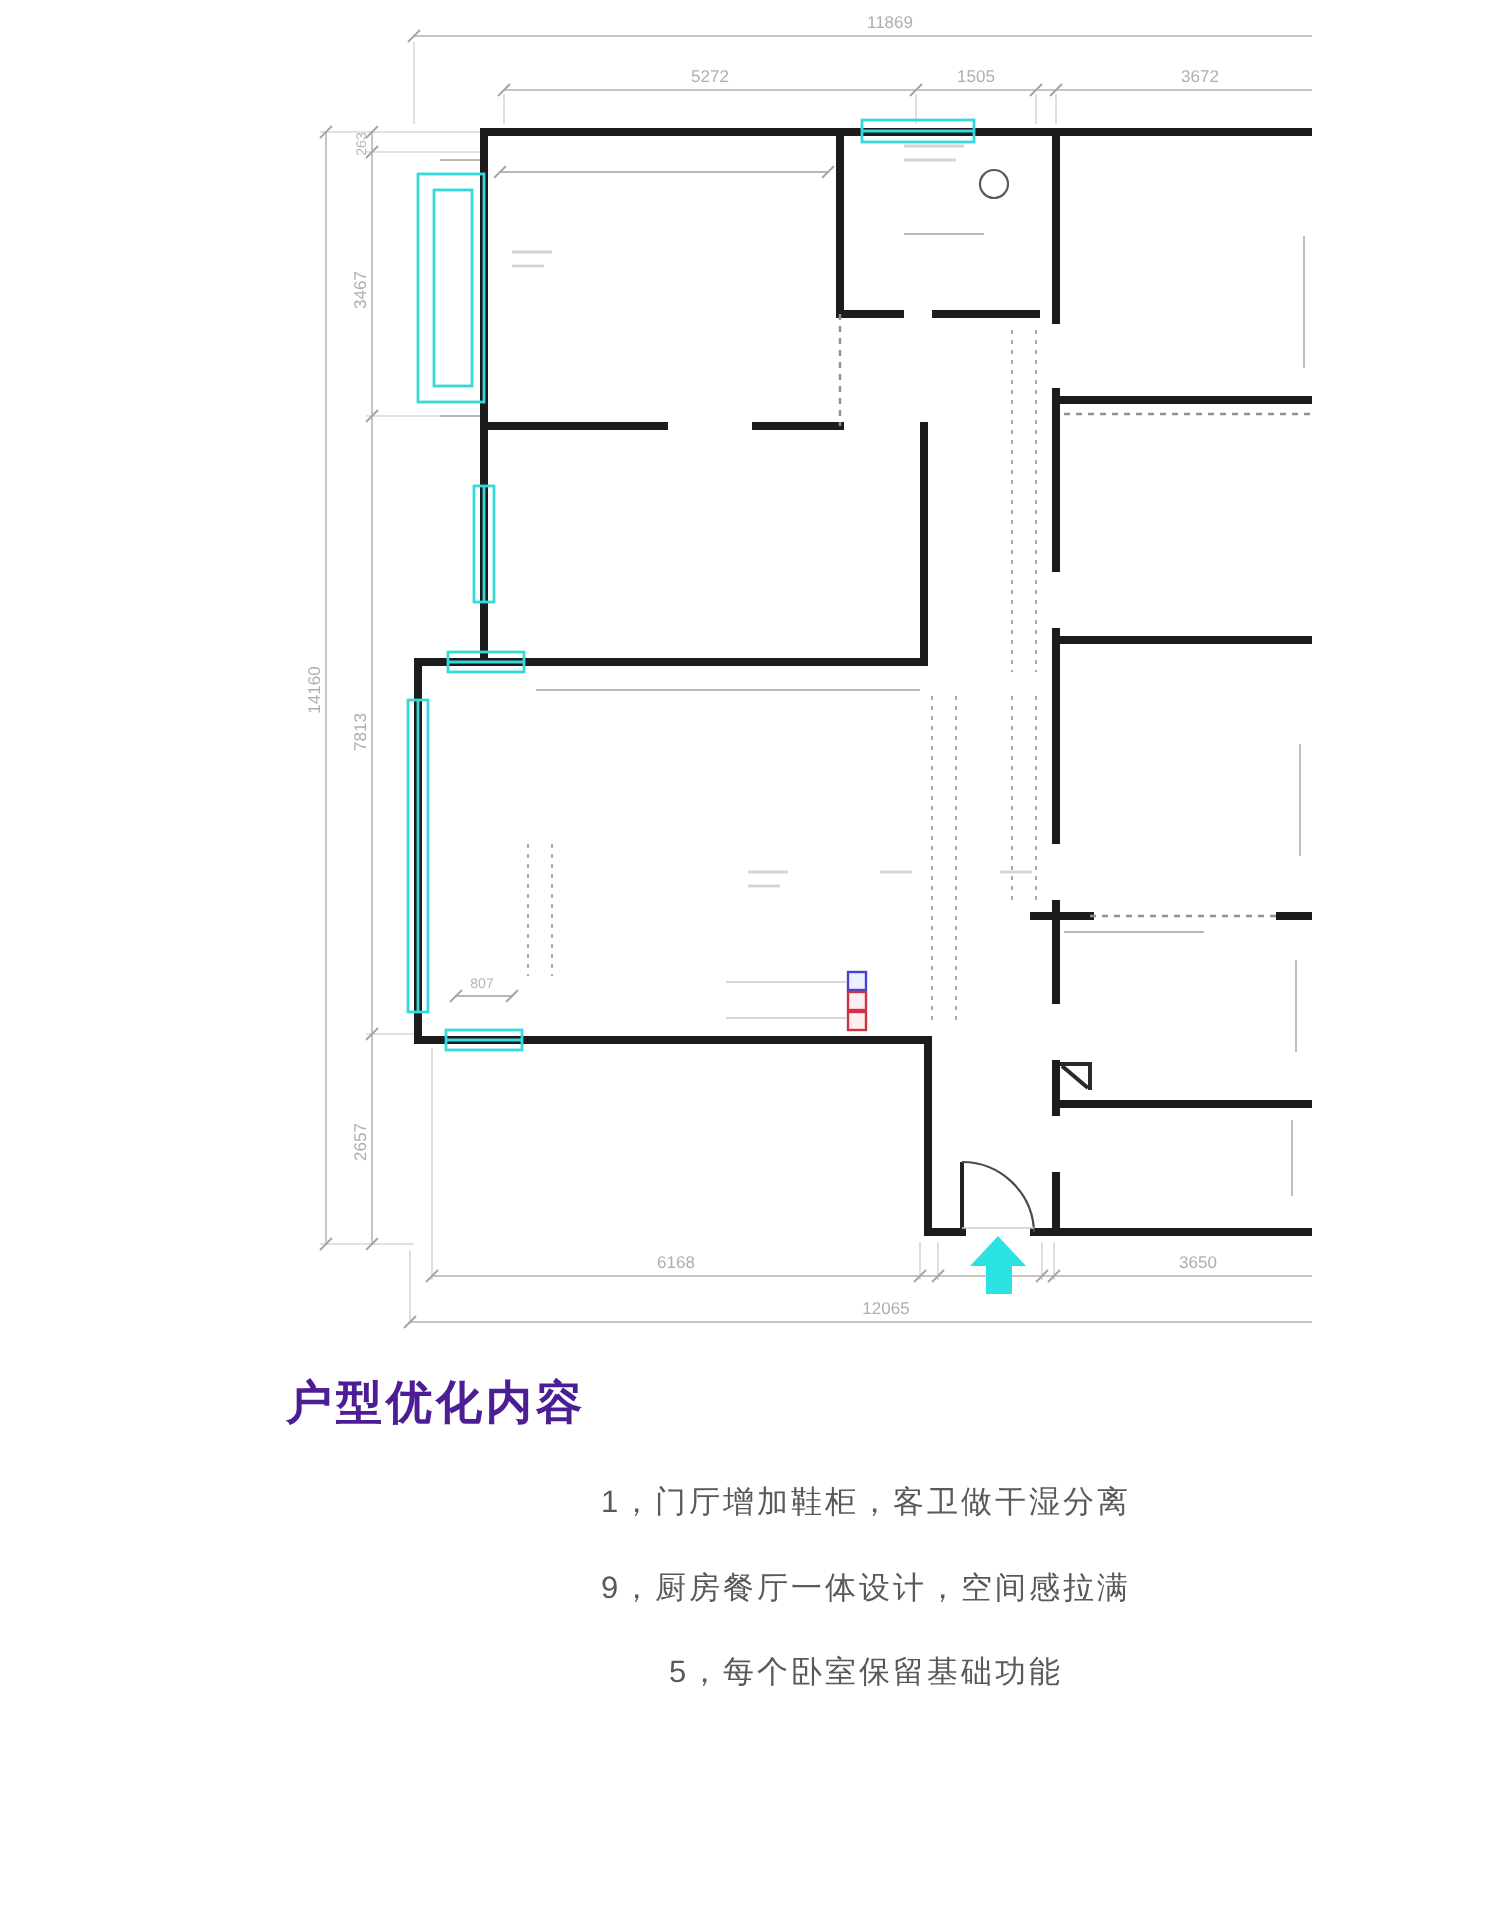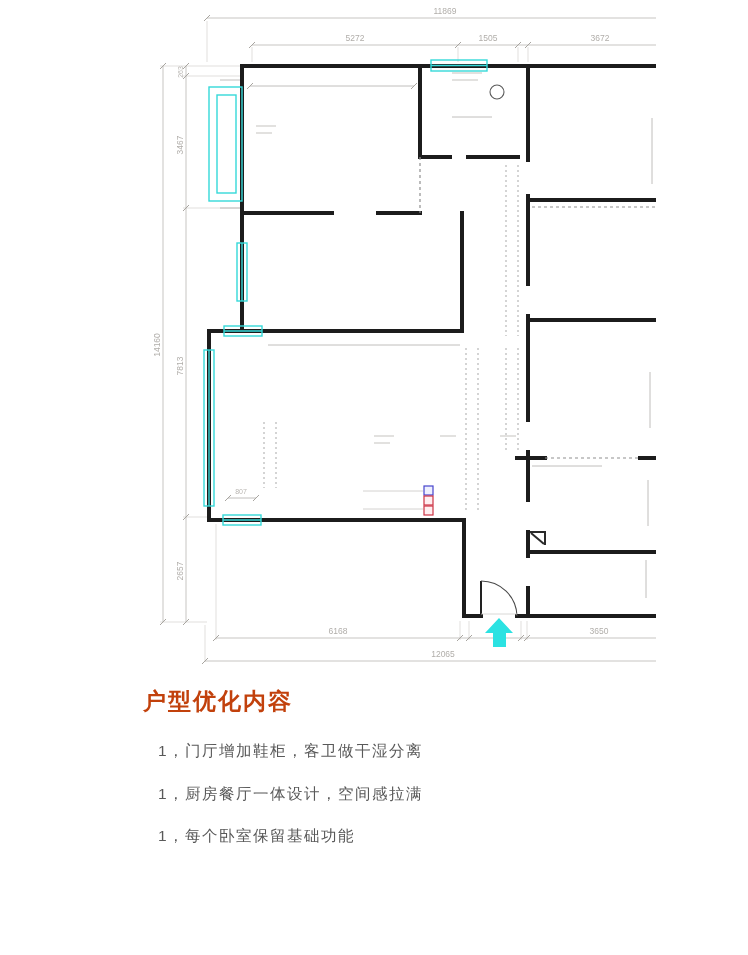--- a/index.html
+++ b/index.html
@@ -1,21 +1,21 @@
 <!DOCTYPE html>
 <html><head>
 <meta charset="utf-8">
 <style>
   html,body{margin:0;padding:0;background:#ffffff;}
   .sheet{position:relative;width:656px;height:955px;background:#fff;overflow:hidden;
          font-family:"Liberation Sans",sans-serif;}
   .plan-svg{position:absolute;left:0;top:0;}
   .notes{position:absolute;left:143px;top:686px;width:580px;color:#575757;}
-  .notes h1{margin:0 0 24px 0;font-size:23px;font-weight:700;color:#c2410c;letter-spacing:2px;}
-  .notes ul{list-style:none;margin:15px;padding:0;}
+  .notes h1{margin:0 0 24px 0;font-size:23px;font-weight:700;color:#4c1d95;letter-spacing:2px;}
+  .notes ul{list-style:none;margin:15px;padding:0;text-align:center;}
   .notes li{font-size:15.5px;letter-spacing:1.5px;margin-bottom:21.5px;color:#595959;}
   
   .wall{stroke:#1c1c1c;stroke-width:4;fill:none;stroke-linecap:square;}
   .wall-thin{stroke:#2a2a2a;stroke-width:2;fill:none;}
   .dashw{stroke:#8f8f8f;stroke-width:1.2;fill:none;stroke-dasharray:3 3;}
   .dashc{stroke:#a9a9a9;stroke-width:1;fill:none;stroke-dasharray:2 3;}
   .dim{stroke:#c7c5c2;stroke-width:1;fill:none;}
   .ext{stroke:#d9d7d4;stroke-width:0.8;fill:none;}
   .tick{stroke:#a8a5a0;stroke-width:1;fill:none;}
   .dtxt{fill:#b1aeaa;font-size:8.5px;font-family:"Liberation Sans",sans-serif;}
@@ -254,18 +254,18 @@
     <line class="micro" x1="374" y1="443" x2="390" y2="443"></line>
     <line class="micro" x1="440" y1="436" x2="456" y2="436"></line>
     <line class="micro" x1="500" y1="436" x2="516" y2="436"></line>
   </g>
 </svg>
 
   <div class="notes">
     <h1>户型优化内容</h1>
     <ul>
       <li>1，门厅增加鞋柜，客卫做干湿分离</li>
-      <li>1，厨房餐厅一体设计，空间感拉满</li>
-      <li>1，每个卧室保留基础功能</li>
+      <li>9，厨房餐厅一体设计，空间感拉满</li>
+      <li>5，每个卧室保留基础功能</li>
     </ul>
   </div>
 
 </div>
 
 </body></html>

